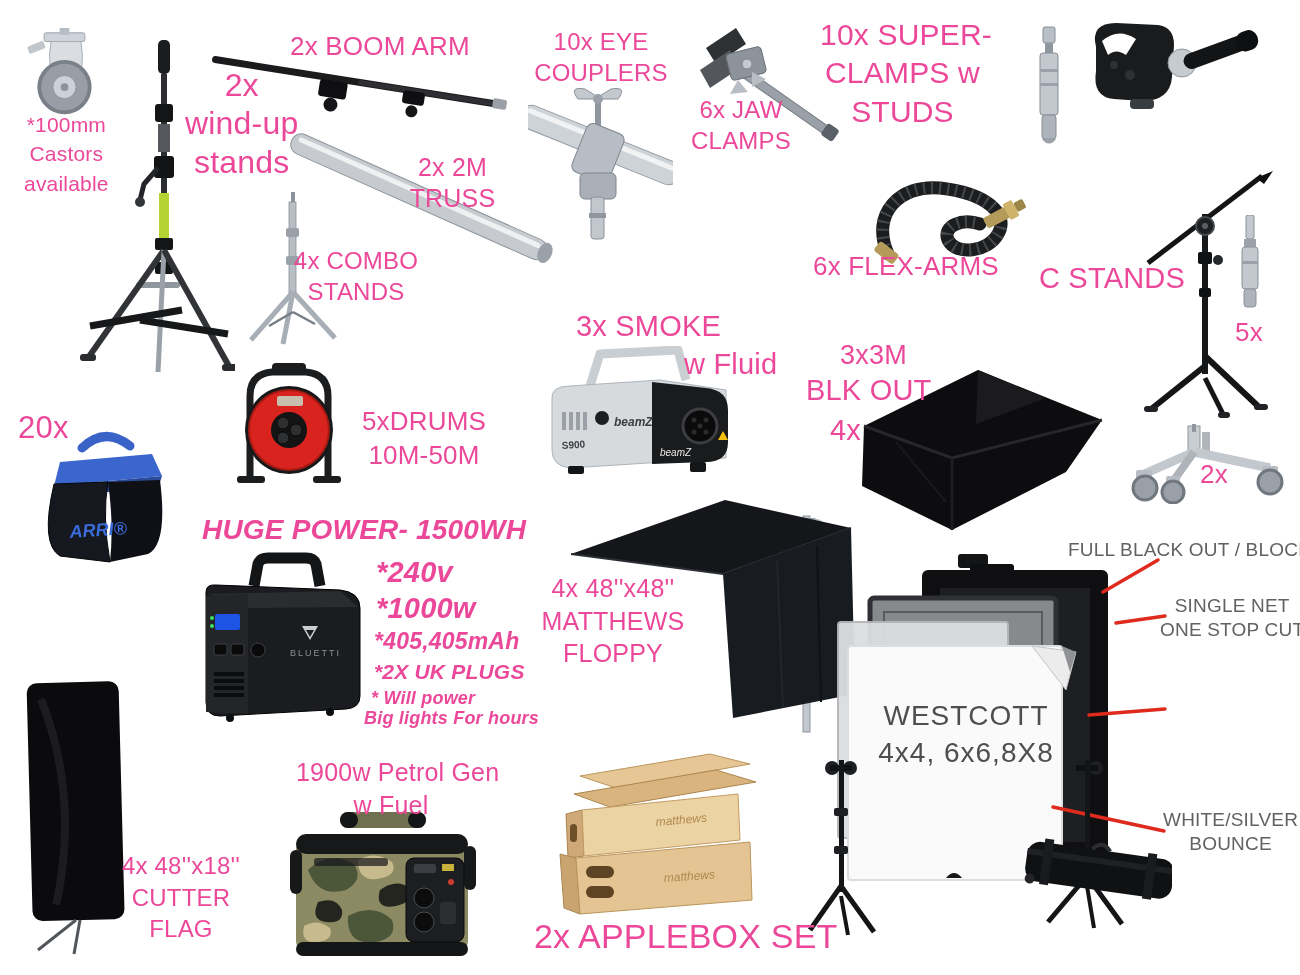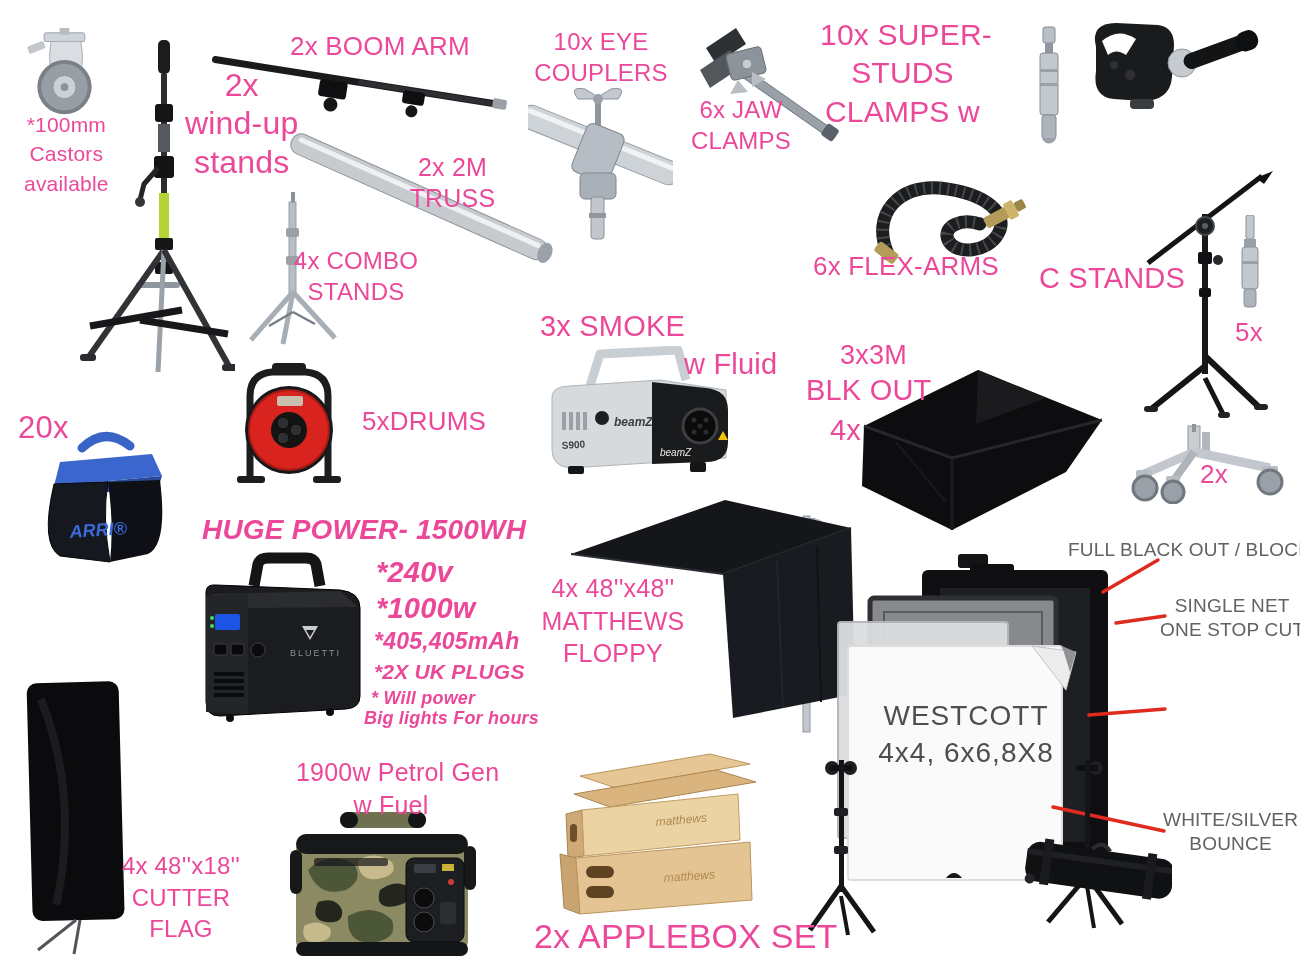--- a/index.html
+++ b/index.html
@@ -456,44 +456,45 @@
     <div>COUPLERS</div>
   </div>
 
   <div class="t c" style="left:660px;top:94px;width:162px;font-size:24px">
     <div>6x JAW</div>
     <div>CLAMPS</div>
   </div>
 
   <div class="t c" style="left:820px;top:16px;width:165px;font-size:30px;line-height:1.28">
     <div>10x SUPER-</div>
+    <div>CLAMPS w</div>
     <div>STUDS</div>
-    <div>CLAMPS w</div>
   </div>
 
   <div class="t" style="left:813px;top:250px;font-size:26px">6x FLEX-ARMS</div>
 
   <div class="t c" style="left:1028px;top:260px;width:168px;font-size:29px;line-height:1.3">
     <div>C STANDS</div>
   </div>
 
   <div class="t" style="left:1235px;top:316px;font-size:26px">5x</div>
   <div class="t" style="left:1200px;top:458px;font-size:26px">2x</div>
 
-  <div class="t" style="left:540px;top:308px;font-size:29px">3x SMOKE</div>
+  <div class="t" style="left:576px;top:308px;font-size:29px">3x SMOKE</div>
   <div class="t" style="left:684px;top:346px;font-size:29px">w Fluid</div>
 
   <div class="t" style="left:840px;top:338px;font-size:27px">3x3M</div>
   <div class="t" style="left:806px;top:372px;font-size:29px">BLK OUT</div>
   <div class="t" style="left:830px;top:412px;font-size:29px">4x</div>
 
   <div class="t" style="left:18px;top:408px;font-size:31px">20x</div>
 
   <div class="t c" style="left:350px;top:404px;width:148px;font-size:26px;line-height:1.32">
     <div>5xDRUMS</div>
+    <div>10M-50M</div>
   </div>
 
   <div class="t it" style="left:202px;top:512px;font-size:28px;font-weight:600">HUGE POWER- 1500WH</div>
   <div class="t it" style="left:376px;top:554px;font-size:29px">*240v</div>
   <div class="t it" style="left:376px;top:590px;font-size:29px">*1000w</div>
   <div class="t it" style="left:374px;top:627px;font-size:23px">*405,405mAh</div>
   <div class="t it" style="left:374px;top:658px;font-size:21px">*2X UK PLUGS</div>
   <div class="t it" style="left:371px;top:687px;font-size:18px">* Will power</div>
   <div class="t it" style="left:364px;top:707px;font-size:18px">Big lights For hours</div>
 

